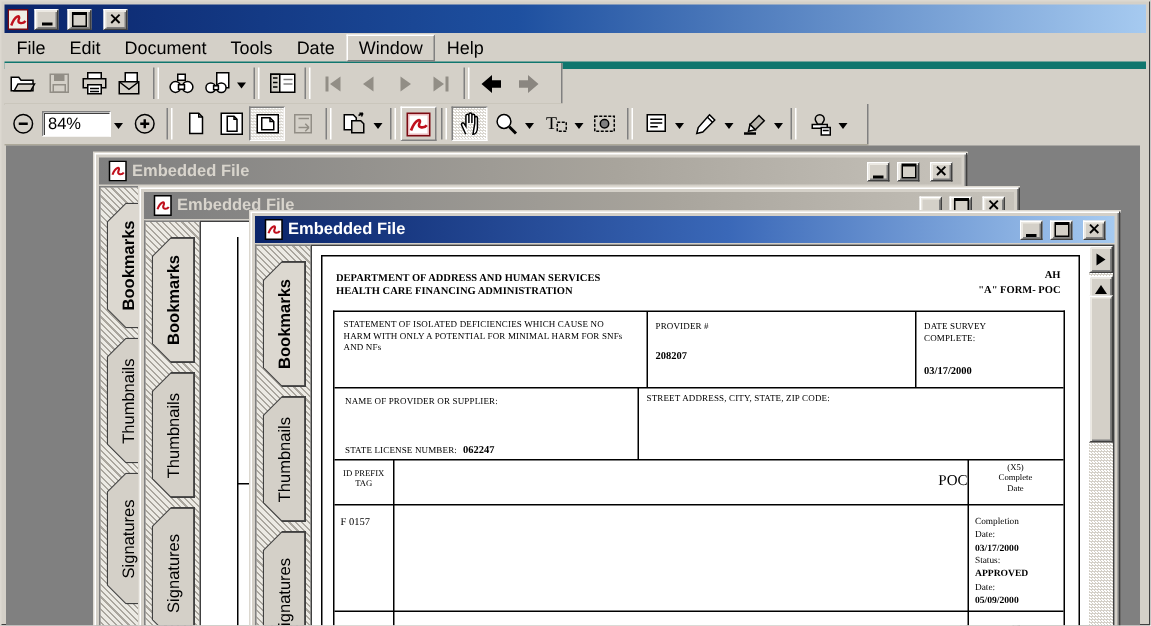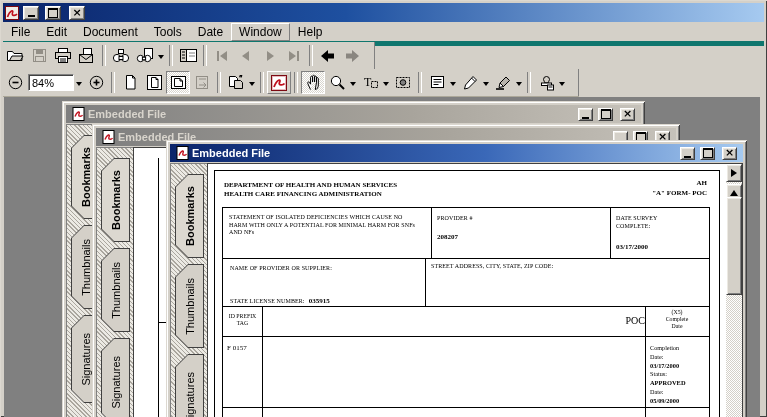--- a/index.html
+++ b/index.html
@@ -454,21 +454,21 @@
             </div>
           <div class="vtab" style="top:190px;height:88px;">
               <div class="vtab-in">
                 <span>Signatures</span>
               </div>
             </div>
         </div>
         <div class="pane">
 
           <div class="page">
-            <div class="abs hdr" style="left:9px;top:10px;">DEPARTMENT OF HEALTH AND HUMAN SERVICES</div>
+            <div class="abs hdr" style="left:9px;top:10px;">DEPARTMENT OF ADDRESS AND HUMAN SERVICES</div>
             <div class="abs hdr" style="left:9px;top:19px;">HEALTH CARE FINANCING ADMINISTRATION</div>
             <div class="abs hdr" style="right:12px;top:8px;text-align:right;">AH</div>
             <div class="abs hdr" style="right:12px;top:18px;text-align:right;">"A" FORM- POC</div>
 
             <div class="tbl">
 
               <div class="hl" style="left:0;right:0;top:50px;"></div>
               <div class="hl" style="left:0;right:0;top:98px;"></div>
               <div class="hl" style="left:0;right:0;top:128px;"></div>
               <div class="hl" style="left:0;right:0;top:199px;"></div>
@@ -481,21 +481,21 @@
 
               <div class="abs lbl" style="left:6px;top:6px;width:188px;">STATEMENT OF ISOLATED DEFICIENCIES WHICH CAUSE NO HARM WITH ONLY A POTENTIAL FOR MINIMAL HARM FOR SNFs AND NFs</div>
               <div class="abs lbl" style="left:214px;top:7px;">PROVIDER #</div>
               <div class="abs val" style="left:214px;top:25px;">208207</div>
               <div class="abs lbl" style="left:393px;top:7px;width:58px;">DATE SURVEY COMPLETE:</div>
               <div class="abs val" style="left:393px;top:35px;">03/17/2000</div>
 
               <div class="abs lbl" style="left:7px;top:57px;">NAME OF PROVIDER OR SUPPLIER:</div>
               <div class="abs" style="left:7px;top:81px;">
                 <span class="lbl">STATE LICENSE NUMBER:</span>
-                <span class="val">035915</span>
+                <span class="val">062247</span>
               </div>
               <div class="abs lbl" style="left:208px;top:55px;">STREET ADDRESS, CITY, STATE, ZIP CODE:</div>
 
               <div class="abs tiny" style="left:0;top:105px;width:39px;">
                 <div>ID PREFIX</div>
                 <div>TAG</div>
               </div>
               <div class="abs" style="left:39px;top:107px;width:383px;text-align:right;font-size:10px;">POC</div>
               <div class="abs tiny" style="left:422px;top:101px;width:64px;">
                 <div>(X5)</div>

